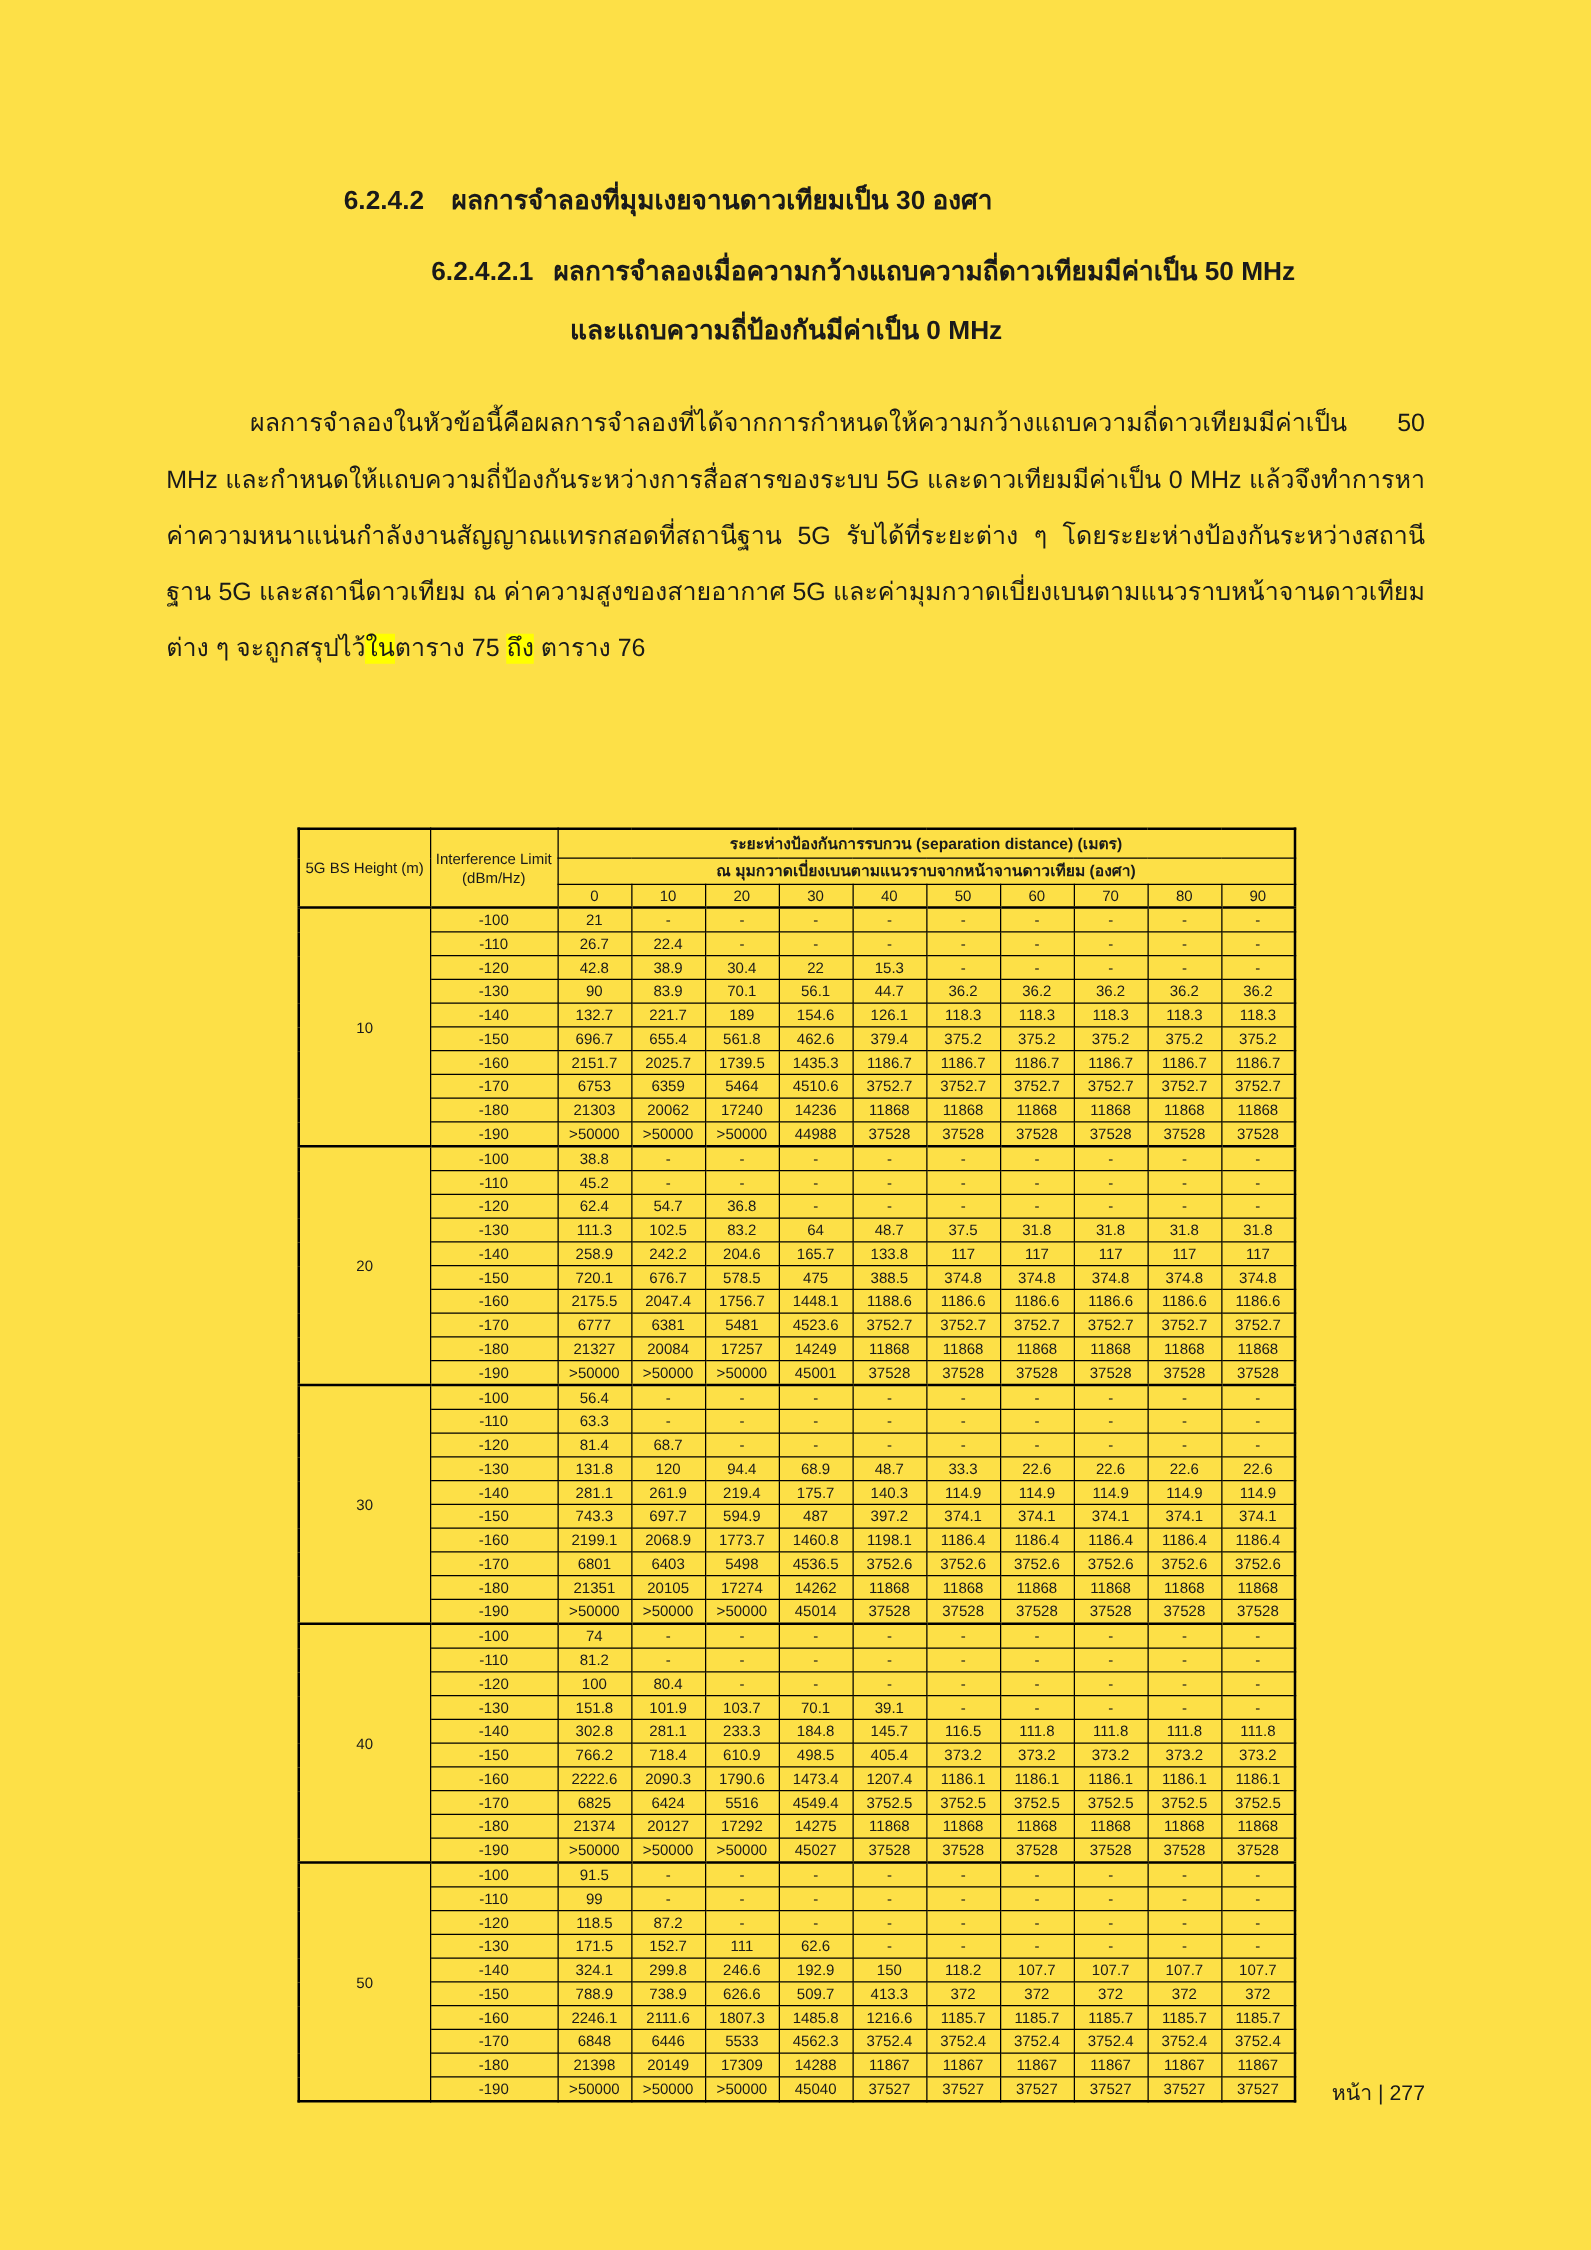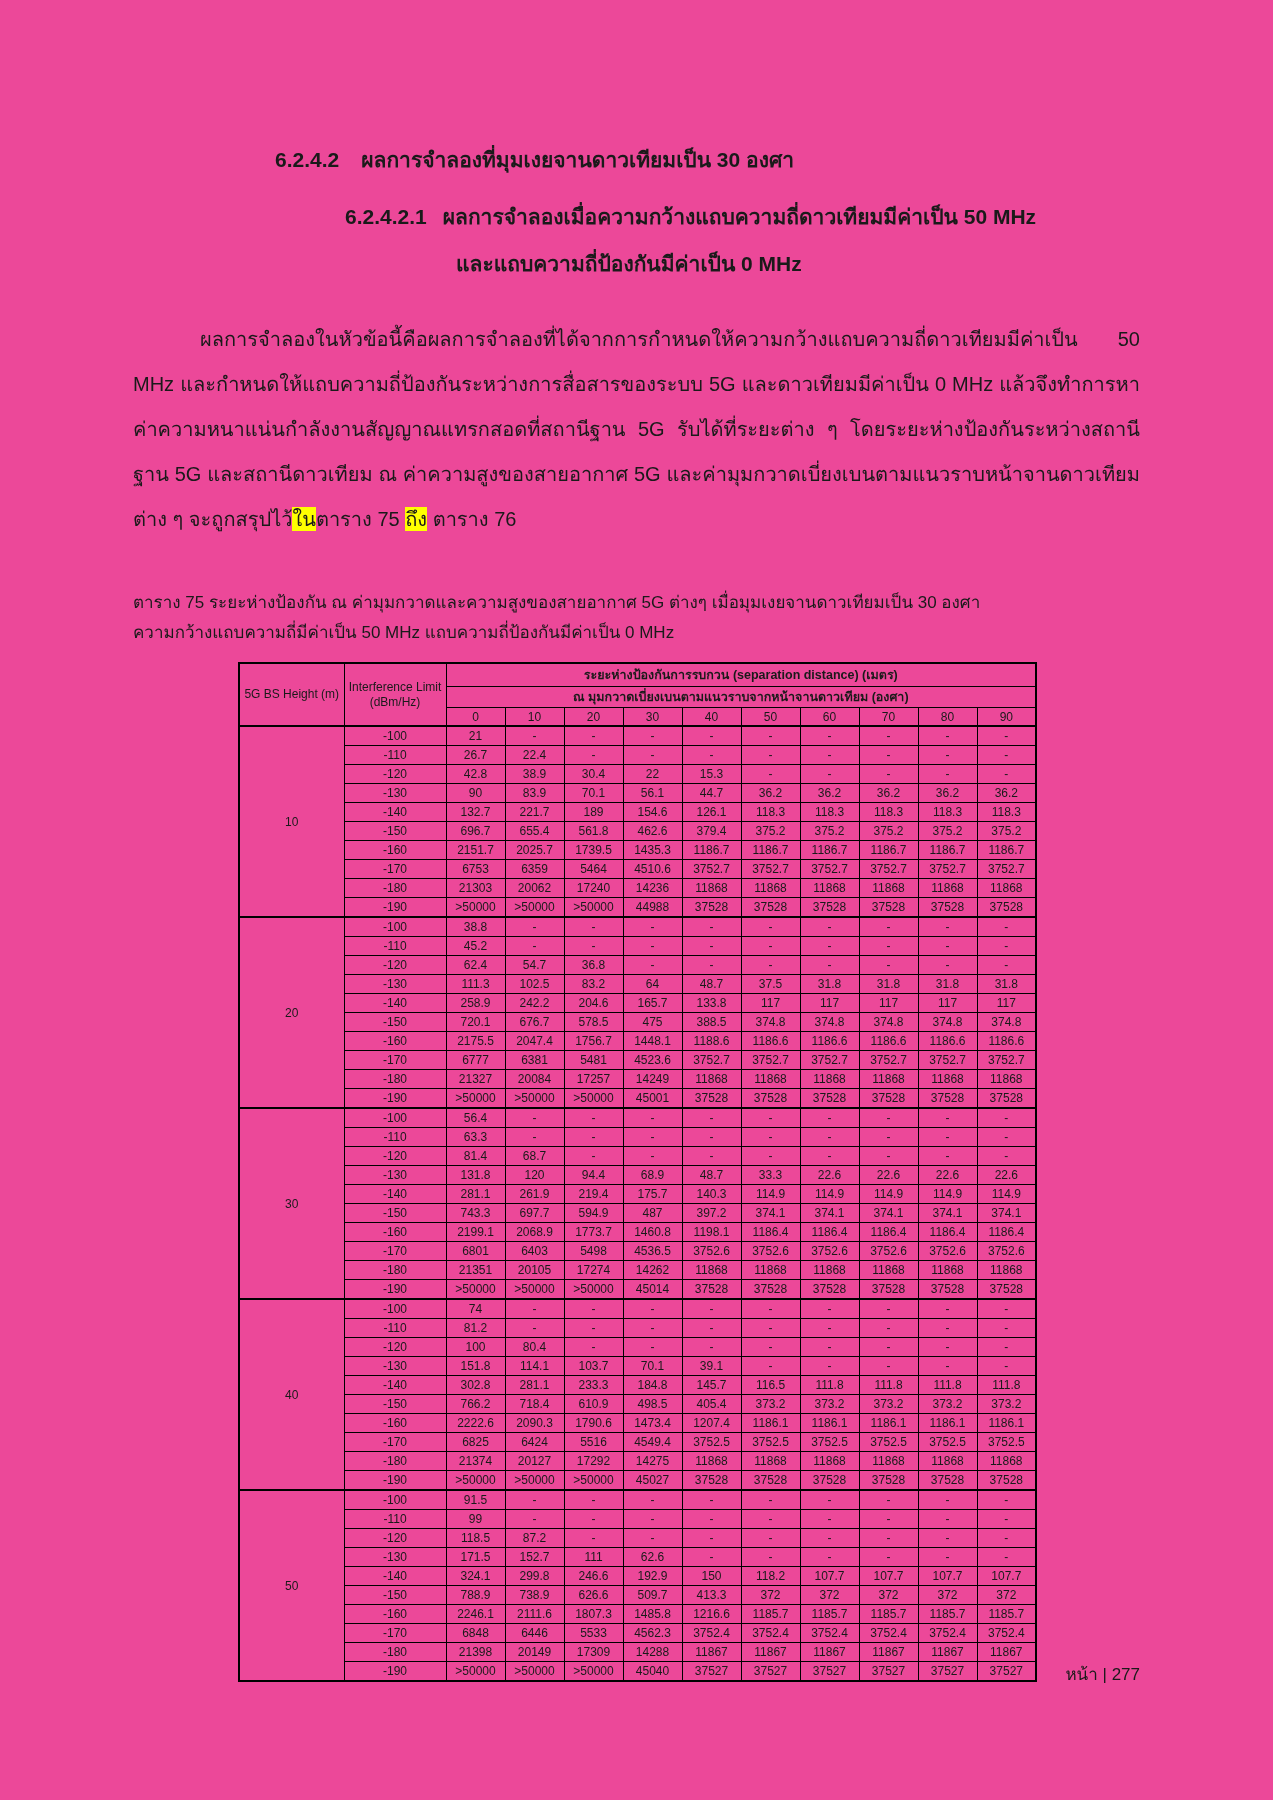--- a/index.html
+++ b/index.html
@@ -1,21 +1,21 @@
 <!DOCTYPE html>
 <html lang="th"><head>
 <meta charset="utf-8">
 <style>
   html,body { margin:0; padding:0; background:#888; }
   .page {
     position: relative;
     width: 1273px;
     height: 1800px;
     margin: 0 auto;
-    background: #ec4899;
+    background: #fde047;
     font-family: "Liberation Sans", sans-serif;
     color: #1a1a1a;
     overflow: hidden;
   }
   .h1 {
     position: absolute; left: 275px; top: 143px;
     font-size: 21px; font-weight: bold; white-space: nowrap;
   }
   .h1 .num { margin-right: 22px; }
   .h2 {
@@ -71,24 +71,20 @@
     <span class="num">6.2.4.2</span><span>ผลการจำลองที่มุมเงยจานดาวเทียมเป็น 30 องศา</span>
   </div>
 
   <div class="h2">
     <span class="num">6.2.4.2.1</span><span>ผลการจำลองเมื่อความกว้างแถบความถี่ดาวเทียมมีค่าเป็น 50 MHz</span>
   </div>
   <div class="h2-line2">และแถบความถี่ป้องกันมีค่าเป็น 0 MHz</div>
 
   <div class="para"><span>ผลการจำลองในหัวข้อนี้คือผลการจำลองที่ได้จากการกำหนดให้ความกว้างแถบความถี่ดาวเทียมมีค่าเป็น 50 MHz และกำหนดให้แถบความถี่ป้องกันระหว่างการสื่อสารของระบบ 5G และดาวเทียมมีค่าเป็น 0 MHz แล้วจึงทำการหาค่าความหนาแน่นกำลังงานสัญญาณแทรกสอดที่สถานีฐาน 5G รับได้ที่ระยะต่าง ๆ โดยระยะห่างป้องกันระหว่างสถานีฐาน 5G และสถานีดาวเทียม ณ ค่าความสูงของสายอากาศ 5G และค่ามุมกวาดเบี่ยงเบนตามแนวราบหน้าจานดาวเทียมต่าง ๆ จะถูกสรุปไว้</span><span class="hl">ใน</span><span>ตาราง 75 </span><span class="hl">ถึง</span><span> ตาราง 76</span></div>
 
-  <div class="caption">
-    <div>ตาราง 75 ระยะห่างป้องกัน ณ ค่ามุมกวาดและความสูงของสายอากาศ 5G ต่างๆ เมื่อมุมเงยจานดาวเทียมเป็น 30 องศา</div>
-    <div>ความกว้างแถบความถี่มีค่าเป็น 50 MHz แถบความถี่ป้องกันมีค่าเป็น 0 MHz</div>
-  </div>
 
   <table class="sep">
     <colgroup>
       <col style="width:105px">
       <col style="width:102px">
       <col span="10" style="width:59px">
     </colgroup>
     <thead>
       <tr class="r1">
         <th rowspan="3" class="rowspan3">5G BS Height (m)</th>
@@ -541,21 +537,21 @@
           <td>-</td>
           <td>-</td>
           <td>-</td>
           <td>-</td>
           <td>-</td>
           <td>-</td>
         </tr>
         <tr>
           <td>-130</td>
           <td>151.8</td>
-          <td>114.1</td>
+          <td>101.9</td>
           <td>103.7</td>
           <td>70.1</td>
           <td>39.1</td>
           <td>-</td>
           <td>-</td>
           <td>-</td>
           <td>-</td>
           <td>-</td>
         </tr>
         <tr>

